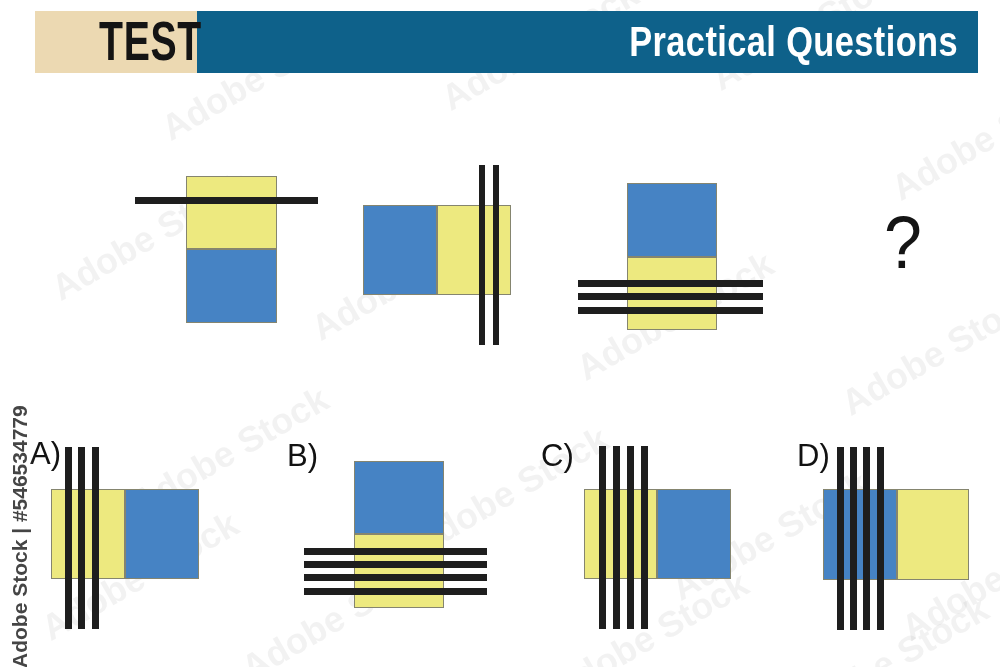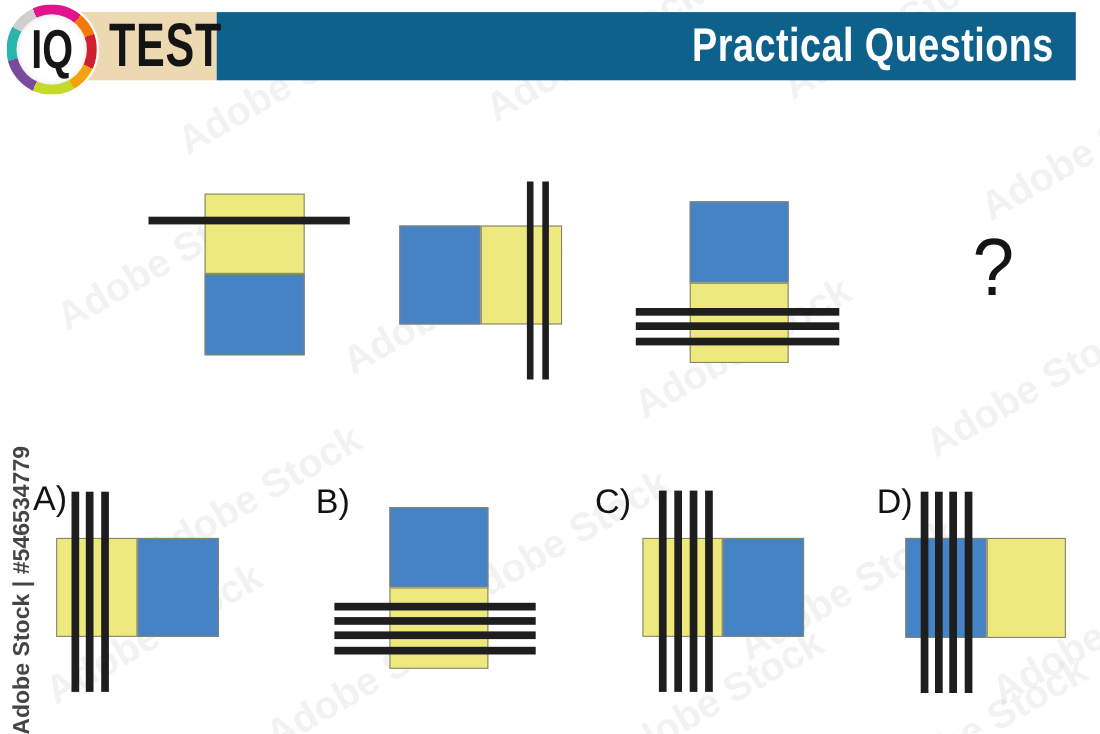--- a/index.html
+++ b/index.html
@@ -73,25 +73,20 @@
       <span class="tile" style="left: 30px; top: 555px;">Adobe Stock</span>
       <span class="tile" style="left: 540px; top: 615px;">Adobe Stock</span>
       <span class="tile" style="left: 780px; top: 640px;">Adobe Stock</span>
     </div>
 
   <div class="header">
     <div class="tan"></div>
     <div class="teal"></div>
     <div class="brand-test">TEST</div>
     <div class="title">Practical Questions</div>
-    <div class="logo">
-      <div class="logo-inner">
-        <span class="logo-text">IQ</span>
-      </div>
-    </div>
   </div>
 
   <div id="figures-layer">
       <div class="puzzle-figure" style="left: 186px; top: 176px; width: 91px; height: 147px;">
         <div class="seg" style="left: 0px; top: 0px; width: 91px; height: 73px; background: rgb(237, 233, 127);"></div>
         <div class="seg" style="left: 0px; top: 73px; width: 91px; height: 74px; background: rgb(70, 131, 196);"></div>
       </div>
       <div class="stripe" style="background: rgb(30, 30, 30); left: 135px; top: 197px; width: 183px; height: 7px;"></div>
       <div class="puzzle-figure" style="left: 363px; top: 205px; width: 148px; height: 90px;">
         <div class="seg" style="left: 0px; top: 0px; width: 74px; height: 90px; background: rgb(70, 131, 196);"></div>

